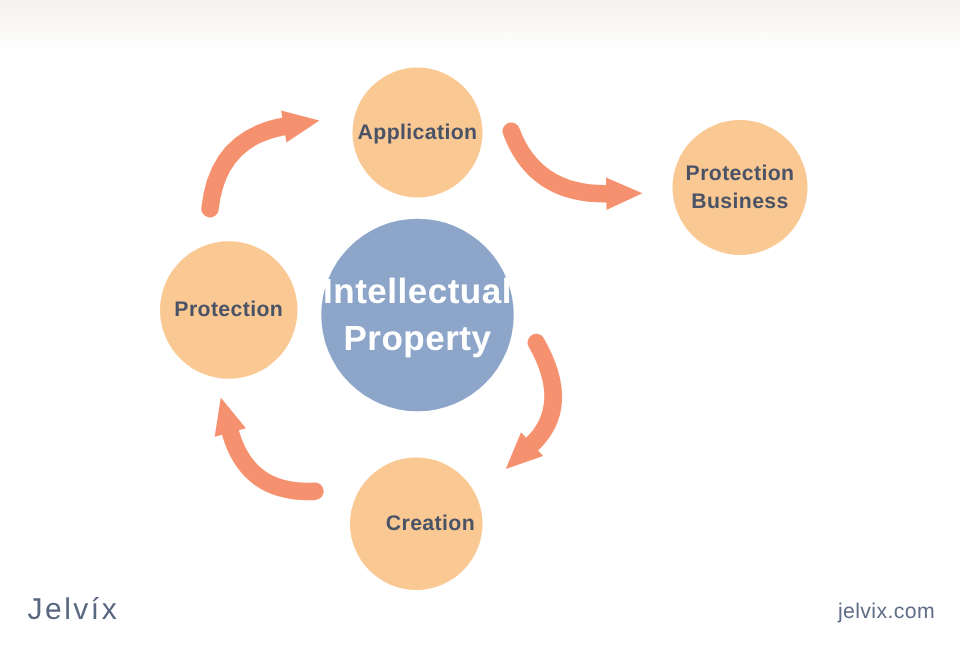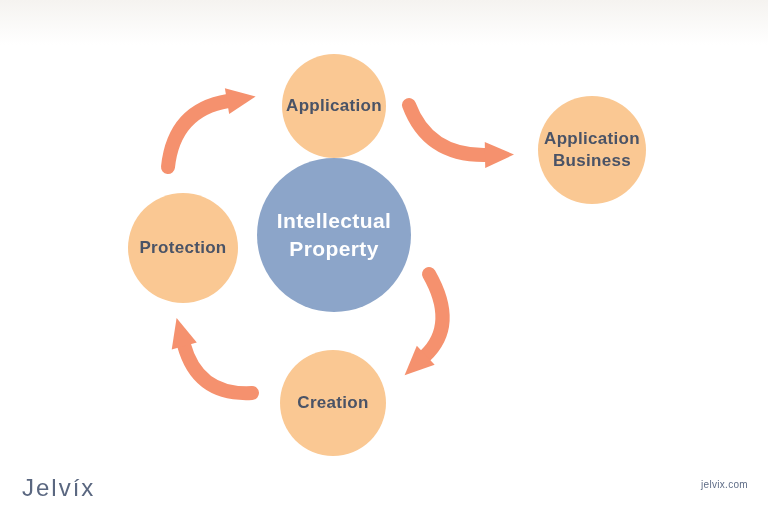--- a/index.html
+++ b/index.html
@@ -25,27 +25,27 @@
     font-size: 17px;
     font-weight: 600;
     letter-spacing: 0.3px;
     line-height: 1.3;
   }
   .node span { display: block; padding: 0 6px; }
 
   .node-protection          { left: 282px; top: 54px;  width: 104px; height: 104px; }
   .node-successful-business { left: 538px; top: 96px;  width: 108px; height: 108px; }
   .node-application         { left: 128px; top: 193px; width: 110px; height: 110px; }
-  .node-creation            { left: 280px; top: 350px; width: 106px; height: 106px; }
+  .node-creation            { left: 280px; top: 366px; width: 106px; height: 106px; justify-content: flex-end; }
 
   .center-node {
-    left: 257px; top: 158px; width: 154px; height: 154px;
+    left: 257px; top: 175px; width: 154px; height: 154px;
     background: var(--center-fill, #8CA5C9);
     color: var(--center-text, #ffffff);
-    font-size: 21px;
+    font-size: 28px;
     letter-spacing: 0.4px;
     line-height: 1.35;
     text-align: center;
   }
   .center-node span { padding: 0 12px; }
 
   
   svg.arrows { position: absolute; left: 0; top: 0; }
   .arrow-path {
     fill: none;
@@ -62,21 +62,21 @@
     top: 474px;
     font-size: 24px;
     font-weight: 300;
     letter-spacing: 2px;
     color: var(--logo-text, #5A6780);
   }
   .website {
     position: absolute;
     right: 20px;
     top: 479px;
-    font-size: 10px;
+    font-size: 17px;
     letter-spacing: 0.3px;
     color: var(--website-text, #5F6D87);
   }
 </style>
 </head>
 <body>
 
 <div class="canvas">
 
   <svg class="arrows" width="768" height="522" viewBox="0 0 768 522" aria-hidden="true">
@@ -93,21 +93,21 @@
 
   <div class="node center-node">
     <span>Intellectual Property</span>
   </div>
 
   <div class="node node-protection">
     <span>Application</span>
   </div>
 
   <div class="node node-successful-business">
-    <span>Application Business</span>
+    <span>Protection Business</span>
   </div>
 
   <div class="node node-application">
     <span>Protection</span>
   </div>
 
   <div class="node node-creation">
     <span>Creation</span>
   </div>
 

